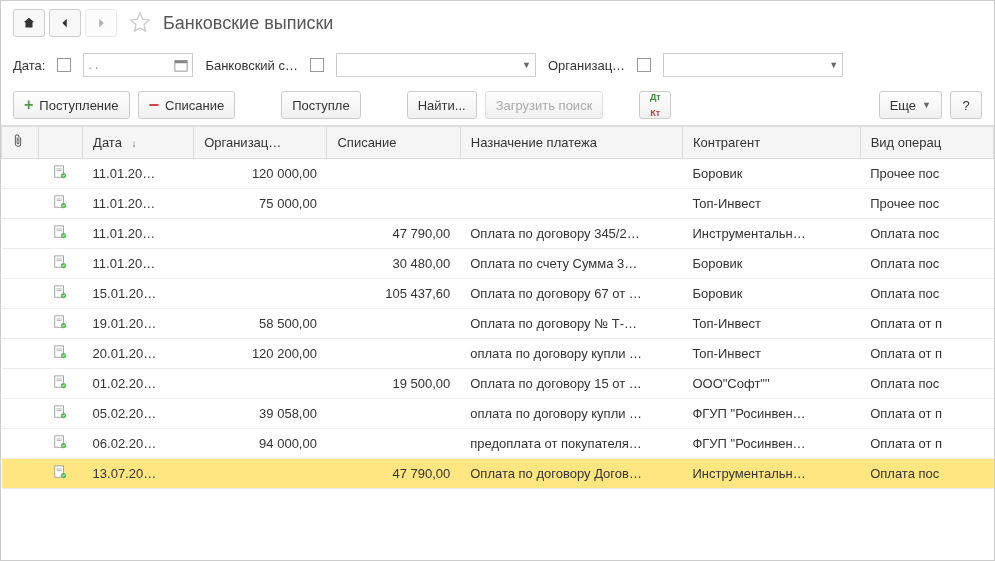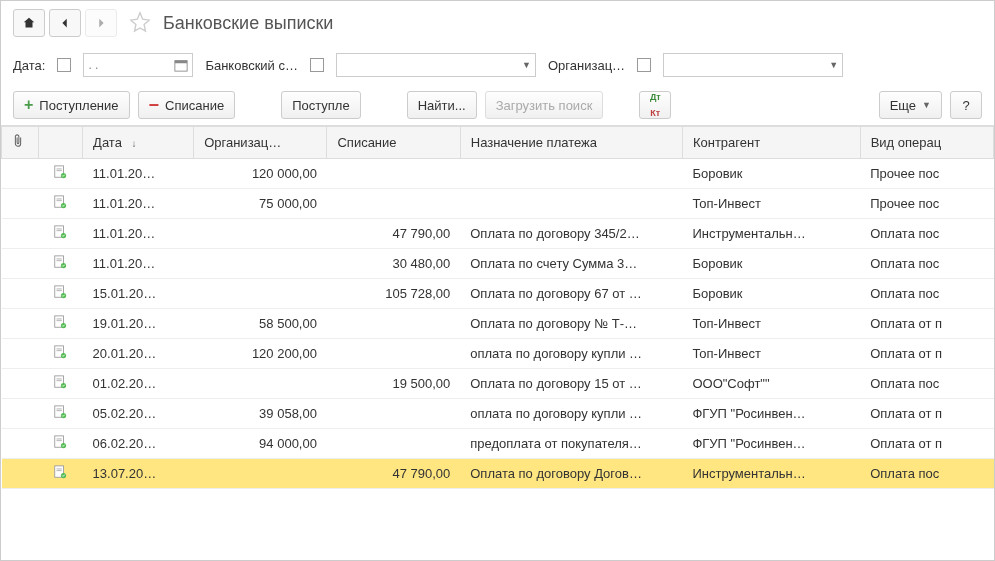--- a/index.html
+++ b/index.html
@@ -239,21 +239,21 @@
                 <svg width="14" height="14" viewBox="0 0 16 16">
                   <rect x="2" y="1" width="10" height="13" fill="#fff" stroke="#999"></rect>
                   <rect x="4" y="4" width="6" height="1" fill="#aaa"></rect>
                   <rect x="4" y="6" width="6" height="1" fill="#aaa"></rect>
                   <circle cx="12" cy="12" r="3" fill="#5b5"></circle>
                   <path d="M10.5 12l1 1 2-2" stroke="#fff" fill="none" stroke-width="1"></path>
                 </svg>
               </span></td>
             <td class="col-date">15.01.20…</td>
             <td class="col-in"></td>
-            <td class="col-out">105 728,00</td>
+            <td class="col-out">105 437,60</td>
             <td class="col-purpose">Оплата по договору 67 от …</td>
             <td class="col-party">Боровик</td>
             <td class="col-type">Оплата пос</td>
           </tr>
           <tr>
             <td class="col-attach"></td>
             <td class="col-icon"><span class="doc-icon">
                 <svg width="14" height="14" viewBox="0 0 16 16">
                   <rect x="2" y="1" width="10" height="13" fill="#fff" stroke="#999"></rect>
                   <rect x="4" y="4" width="6" height="1" fill="#aaa"></rect>

